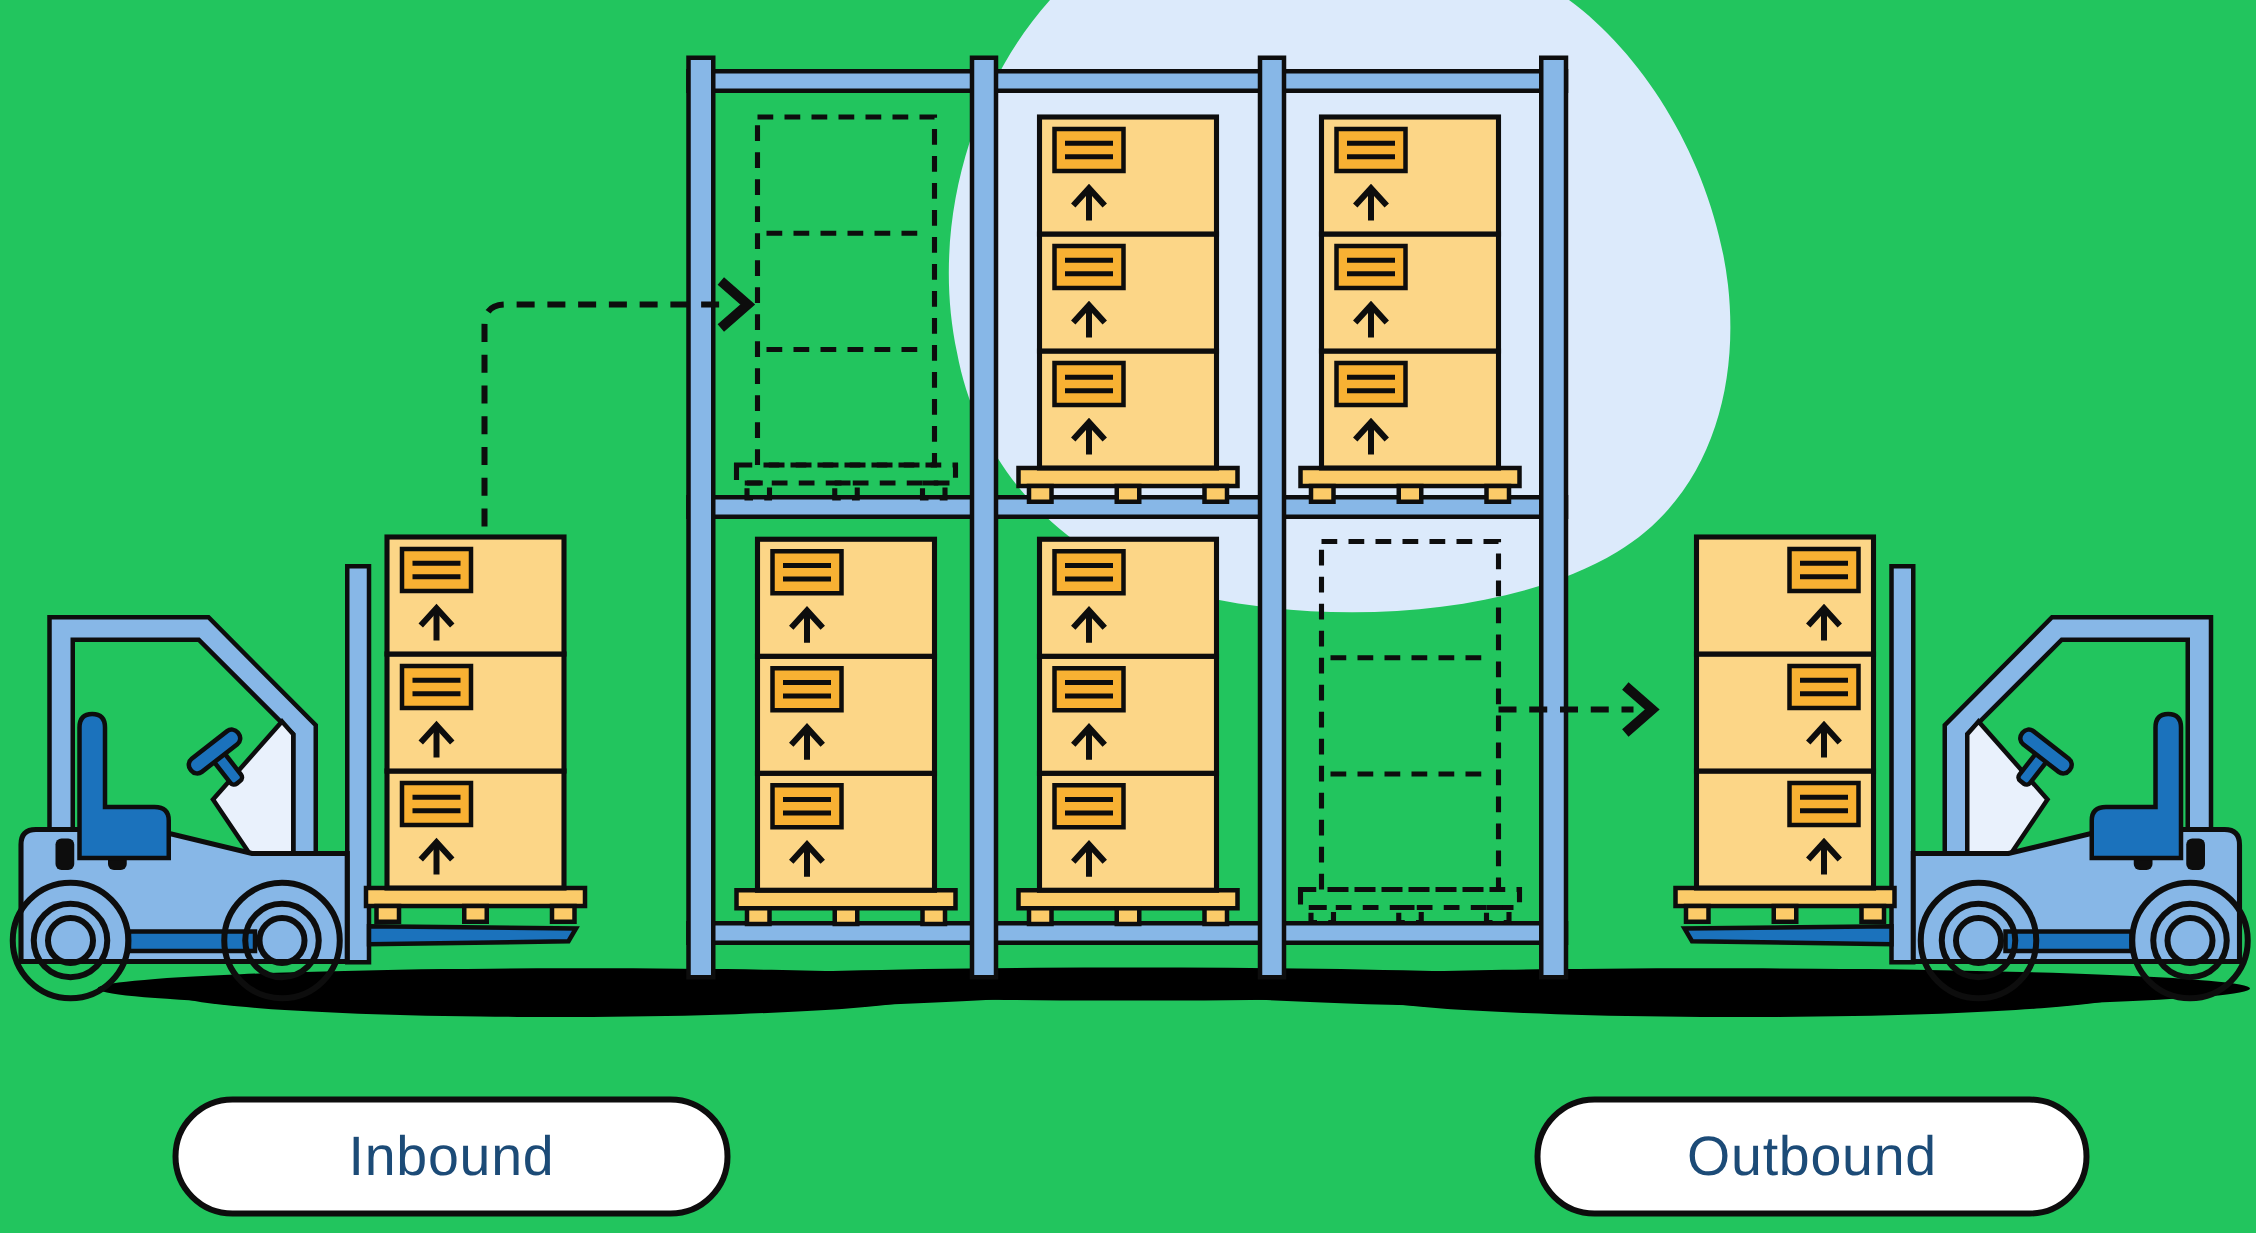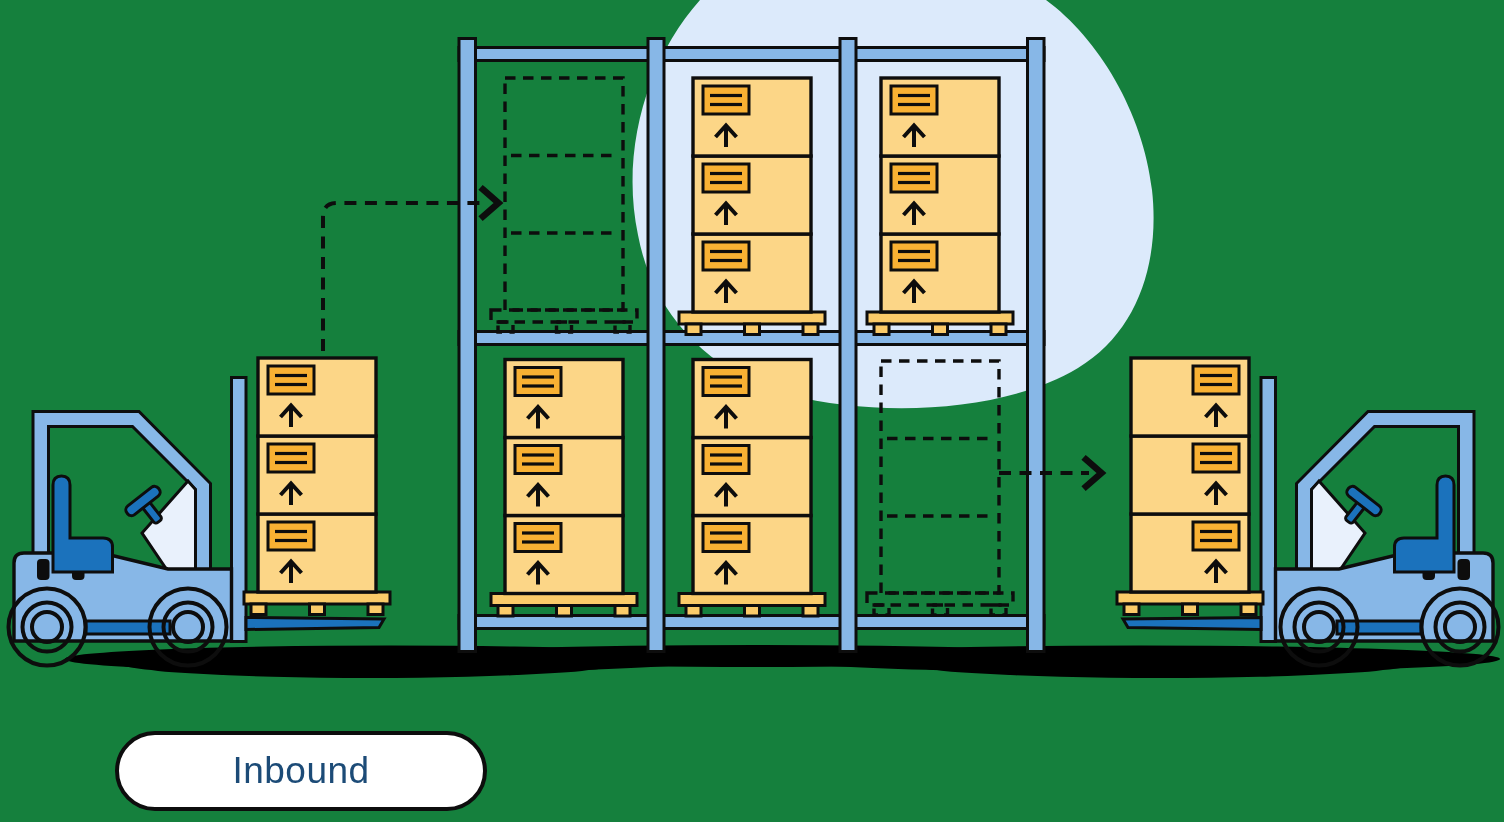--- a/index.html
+++ b/index.html
@@ -1,20 +1,20 @@
 <!DOCTYPE html>
 <html style="--forklift_blue: #87B7E7; --accent_blue: #1B72BC; --box_yellow: #FCD687; --pallet_yellow: #FBCB69; --label_orange: #F8B133; --blob_blue: #DCEAFB; --glass_blue: #E9F1FC; --outline_black: #0d0d0d; --text_navy: #1C4B77; --ground_shadow: #000000;"><head>
 <meta charset="utf-8">
 <style>
   html,body{margin:0;padding:0;background:#ffffff;}
   .stage{
     position:relative;
     width:1504px;height:822px;
     overflow:hidden;
-    background:#15803d;
+    background:#22c55e;
     font-family:"Liberation Sans", sans-serif;
   }
   .stage svg{position:absolute;left:0;top:0;}
   
   .lblue  {fill:var(--forklift_blue,#87B7E7);}
   .sblue  {fill:var(--accent_blue,#1B72BC);}
   .yellow {fill:var(--box_yellow,#FCD687);}
   .pyellow{fill:var(--pallet_yellow,#FBCB69);}
   .orange {fill:var(--label_orange,#F8B133);}
   .white  {fill:#ffffff;}
@@ -181,14 +181,17 @@
     </g>
 
     <g transform="translate(1507,0) scale(-1,1)">
       <use href="#forkliftdef"></use>
     </g>
   </svg>
 
   <div class="pill pill-inbound">
     <span>Inbound</span>
   </div>
+  <div class="pill pill-outbound">
+    <span>Outbound</span>
+  </div>
 
 </div>
 
 </body></html>

